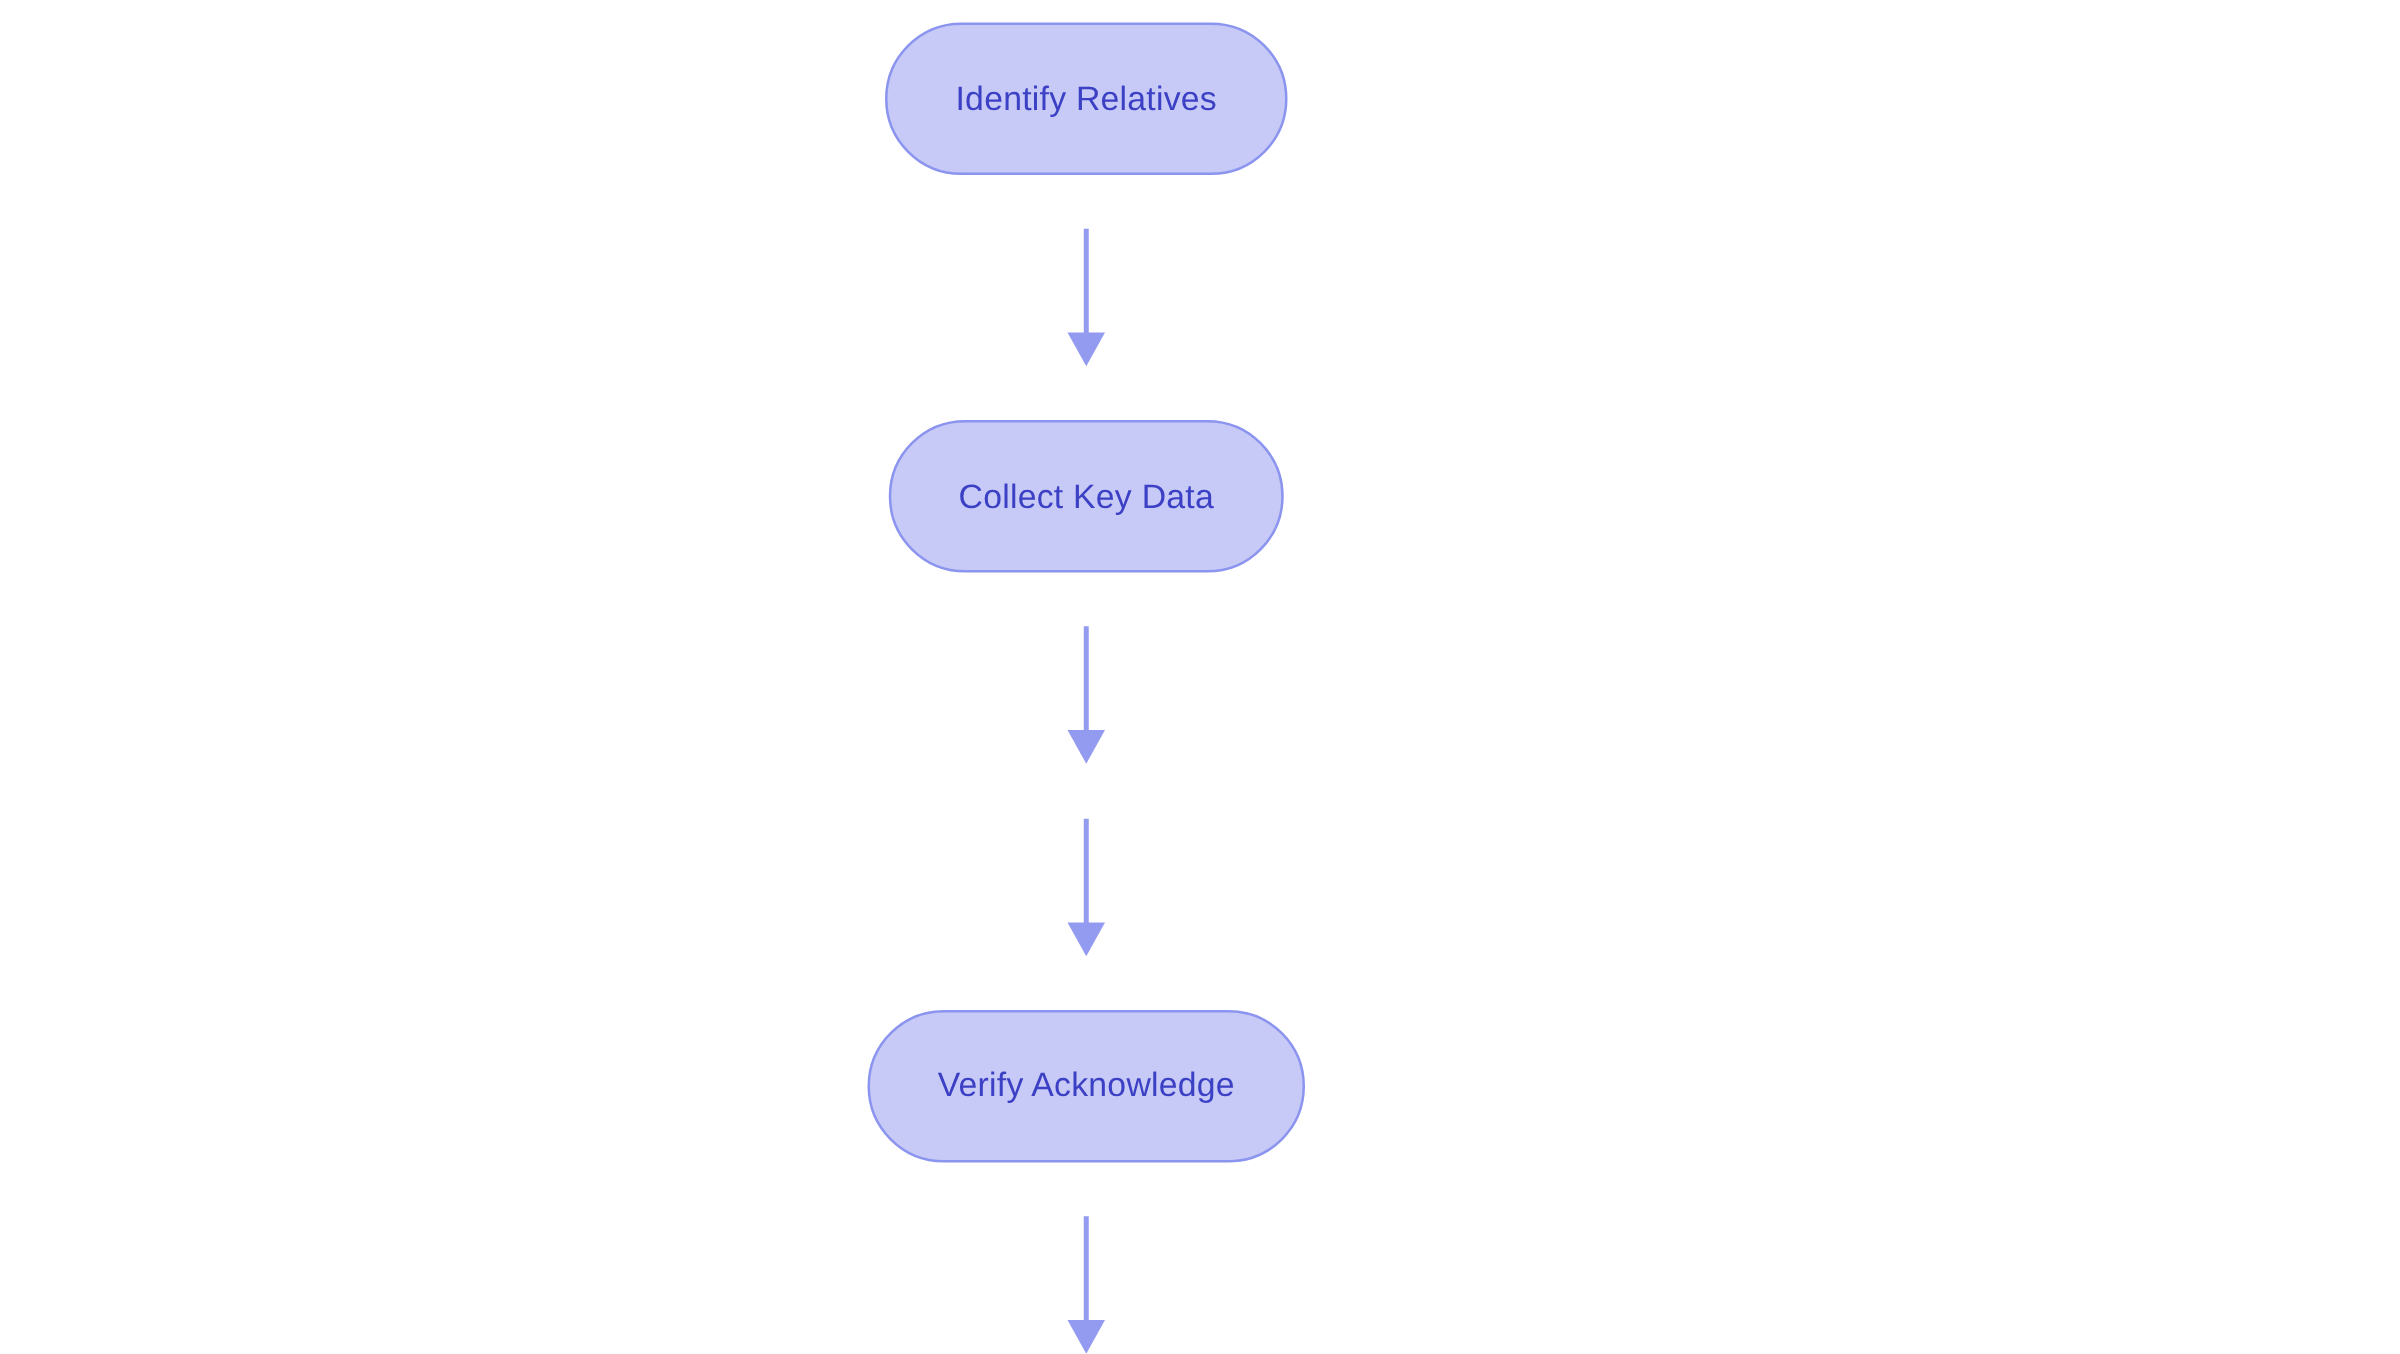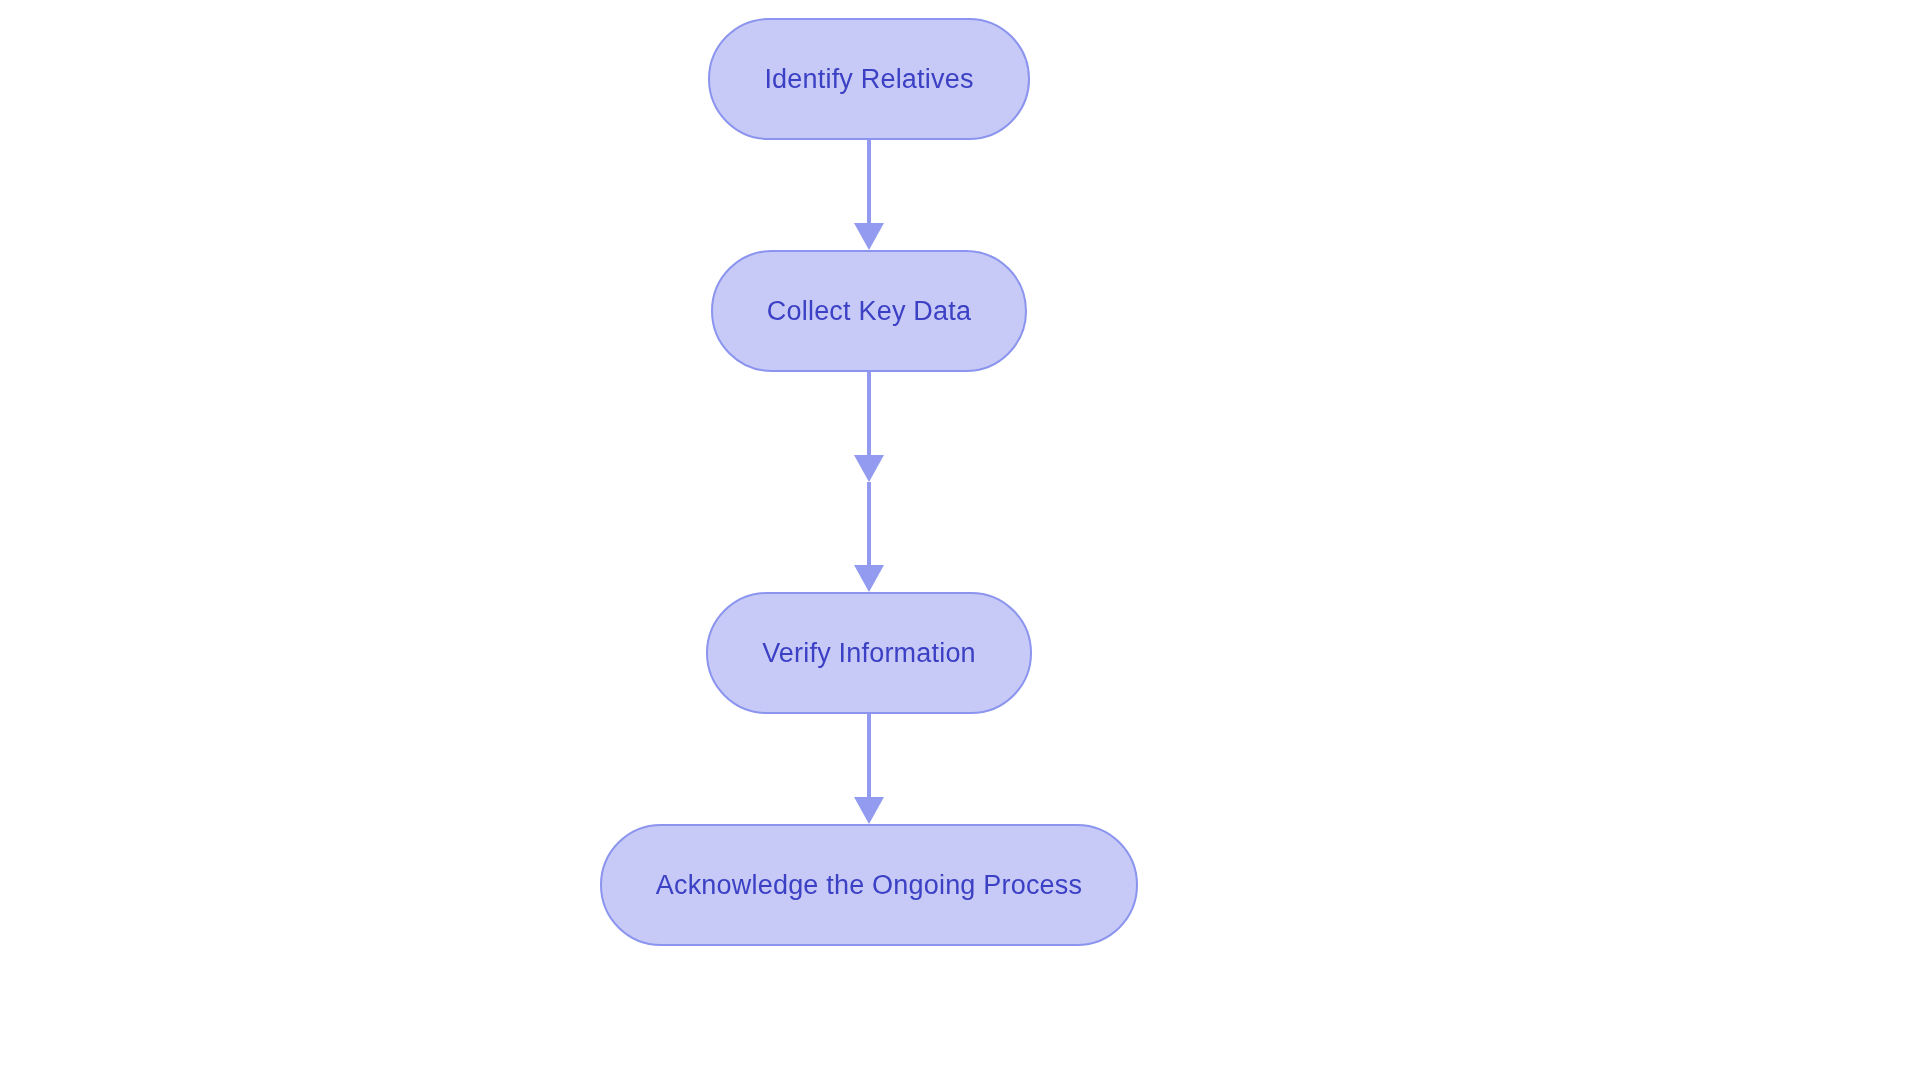--- a/index.html
+++ b/index.html
@@ -12,20 +12,21 @@
     position: relative;
     width: 1738px;
     height: 1083px;
     background: var(--bg, #ffffff);
     display: flex;
     flex-direction: column;
     align-items: center;
     padding-top: 18px;
     box-sizing: border-box;
     overflow: hidden;
+    justify-content: space-between;
   }
   .flow-node {
     min-height: 122px;
     box-sizing: border-box;
     border-radius: 62px;
     display: flex;
     align-items: center;
     justify-content: center;
     padding: 0 54px;
     font-size: 27px;
@@ -79,25 +80,22 @@
     <div class="head"></div>
   </div>
 
 
   <div class="connector">
     <div class="shaft"></div>
     <div class="head"></div>
   </div>
 
   <div class="flow-node">
-    <span>Verify Information</span>
+    <span>Verify Acknowledge</span>
   </div>
 
   <div class="connector">
     <div class="shaft"></div>
     <div class="head"></div>
   </div>
 
-  <div class="flow-node">
-    <span>Acknowledge the Ongoing Process</span>
-  </div>
 
 </div>
 
 </body></html>

